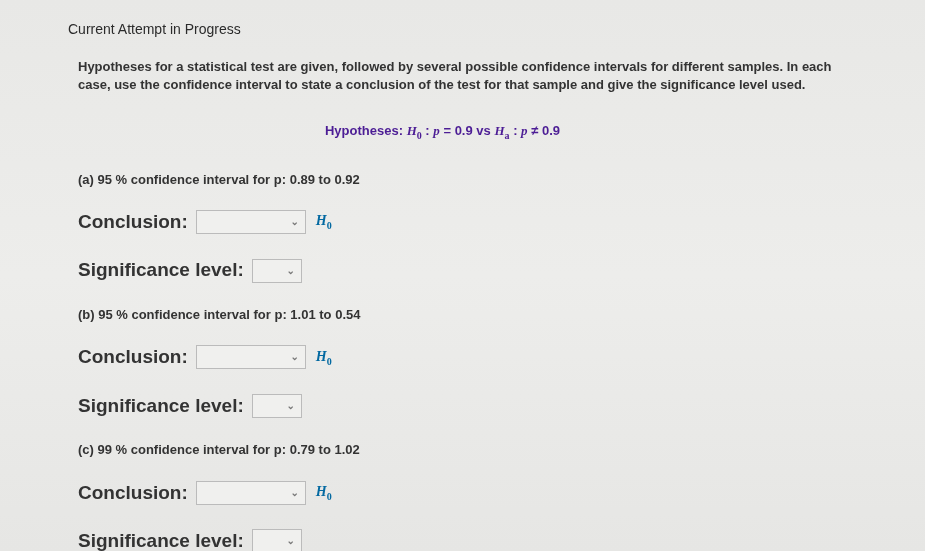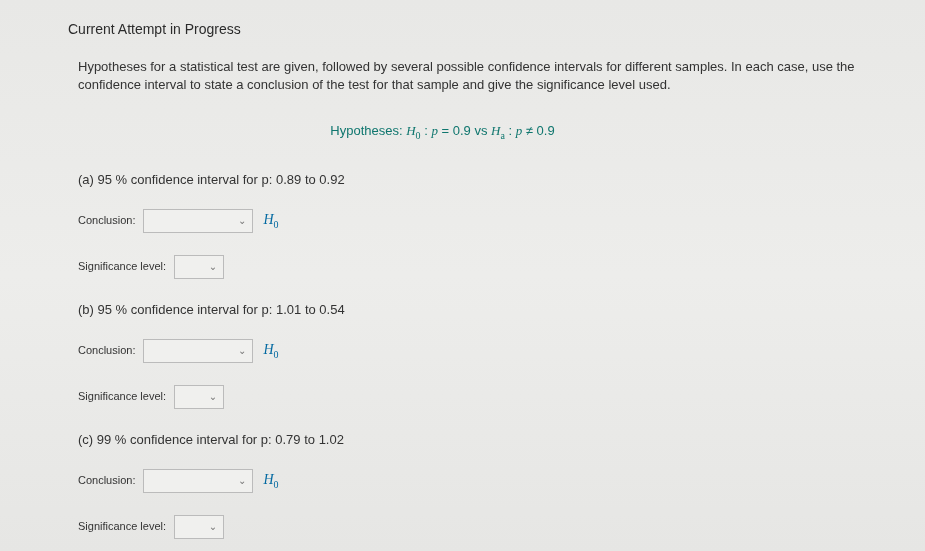--- a/index.html
+++ b/index.html
@@ -1,15 +1,15 @@
 <!DOCTYPE html>
 <html><head>
   <meta charset="utf-8">
   <style>
-    * { margin: 0; padding: 0; box-sizing: border-box; }
+    * { margin: 0; padding: 0; box-sizing: border-box; font-weight: bold; }
     body {
       font-family: Arial, Helvetica, sans-serif;
       background: linear-gradient(to bottom, #e8e8e6 0%, #ededeb 50%, #e6e6e4 100%);
       width: 925px;
       height: 551px;
       padding: 20px 30px;
       color: #3a3a3a;
       font-size: 13px;
       line-height: 1.4;
     }
@@ -23,21 +23,21 @@
     .intro {
       font-size: 13px;
       color: #333;
       margin-left: 48px;
       margin-right: 40px;
       margin-bottom: 28px;
     }
     .hypotheses {
       text-align: center;
       font-size: 13px;
-      color: #0f766e;
+      color: #4c1d95;
       margin-bottom: 28px;
       padding-right: 40px;
     }
     .hypotheses .math {
       font-style: italic;
       font-family: 'Times New Roman', serif;
     }
     .hypotheses .sub {
       font-size: 10px;
       vertical-align: sub;
@@ -52,21 +52,21 @@
       font-size: 13px;
       color: #333;
       margin-bottom: 20px;
     }
     .row {
       display: flex;
       align-items: center;
       margin-bottom: 22px;
     }
     .row-label {
-      font-size: 11px;
+      font-size: 19px;
       color: #333;
       margin-right: 8px;
     }
     .dropdown {
       display: inline-flex;
       align-items: center;
       justify-content: flex-end;
       border: 1px solid #bbb;
       background: #f0f0ee;
       height: 24px;

